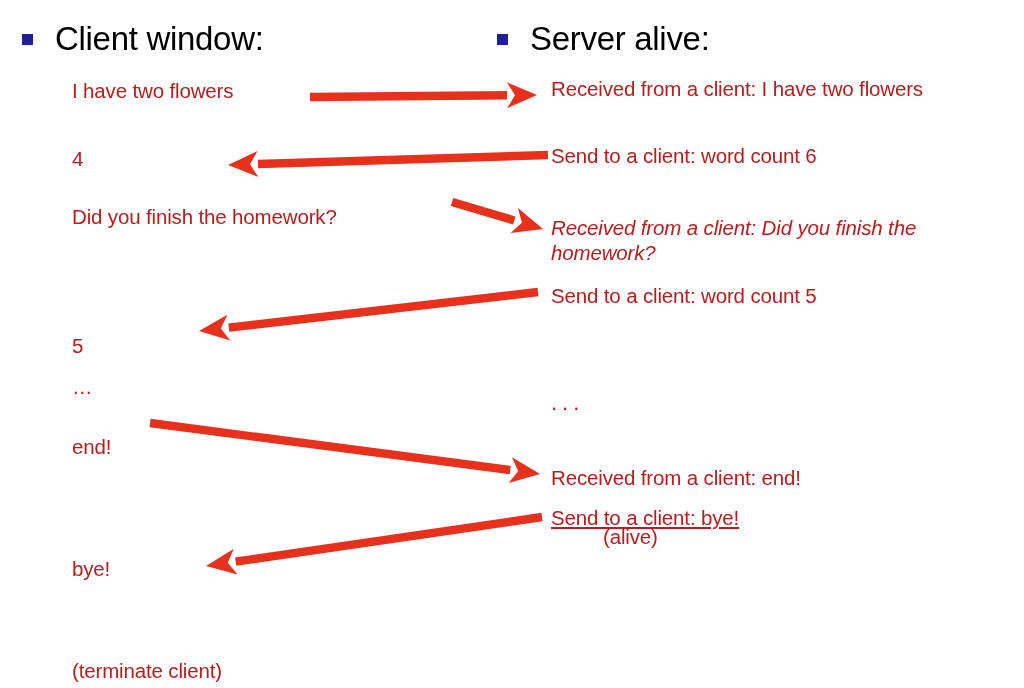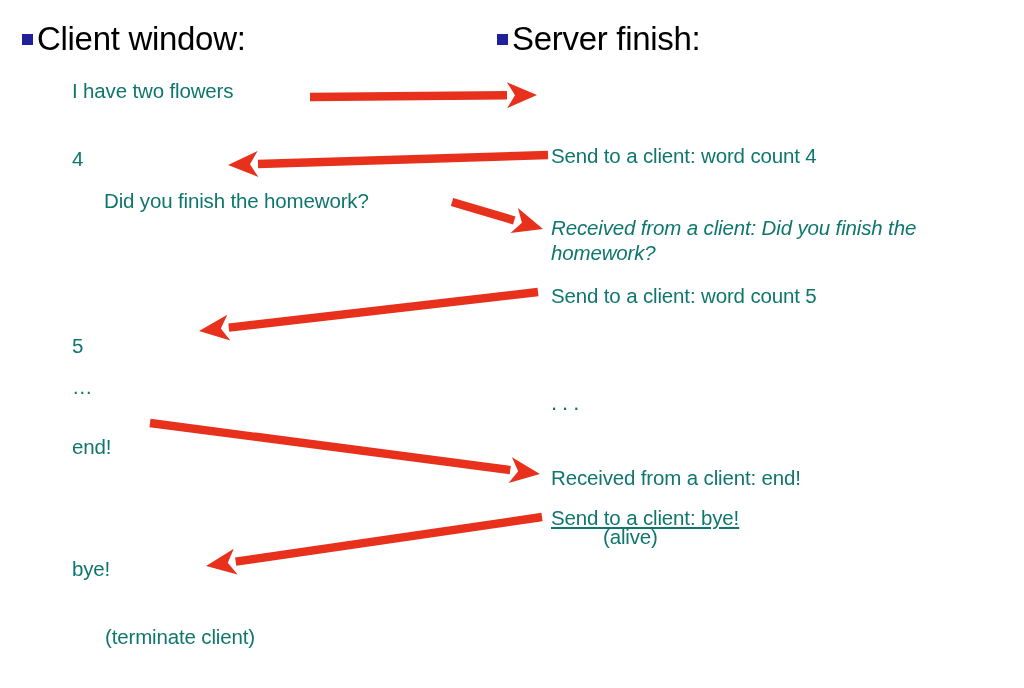--- a/index.html
+++ b/index.html
@@ -19,21 +19,21 @@
     position: absolute;
     inset: 0;
     background: #ffffff;
   }
 
   
   .heading {
     position: absolute;
     display: flex;
     align-items: center;
-    gap: 4px;
+    gap: 22px;
     white-space: nowrap;
   }
   .bullet-square {
     width: 11px;
     height: 11px;
     background: #20209B;
     flex: 0 0 auto;
     position: relative;
     top: 1px;
   }
@@ -42,40 +42,40 @@
     color: #000000;
     letter-spacing: -0.3px;
     line-height: 1;
   }
   #heading-client { left: 22px; top: 22px; }
   #heading-server { left: 497px; top: 22px; }
 
   
   .logline {
     position: absolute;
-    color: #0f766e;
+    color: #b91c1c;
     font-size: 20.5px;
     line-height: 25px;
     letter-spacing: -0.15px;
     white-space: pre-wrap;
   }
   .logline.wrapped { white-space: normal; }
 
   .client-col { left: 72px; }
   .server-col { left: 551px; }
 
   
   #cl-1 { top: 78px; }
   #cl-2 { top: 146px; }
-  #cl-3 { top: 188px; margin-left: 32px; }
+  #cl-3 { top: 204px; }
   #cl-4 { top: 333px; }
   #cl-5 { top: 374px; }
   #cl-6 { top: 434px; }
   #cl-7 { top: 556px; }
-  #cl-8 { top: 624px; margin-left: 33px; }
+  #cl-8 { top: 658px; }
 
   
   #sv-1 { top: 76px; width: 432px; }
   #sv-2 { top: 143px; }
   #sv-3 { top: 215px; width: 400px; font-style: italic; }
   #sv-4 { top: 283px; }
   #sv-5 { top: 390px; letter-spacing: 5px; font-size: 22px; }
   #sv-6 { top: 465px; text-align: right; }
   #sv-7 { top: 505px; text-decoration: underline; }
   #sv-8 { top: 524px; left: 603px; text-align: center; }
@@ -95,33 +95,34 @@
 
 <div class="slide">
 
   <div class="heading" id="heading-client">
     <span class="bullet-square"></span>
     <span class="heading-text">Client window:</span>
   </div>
 
   <div class="heading" id="heading-server">
     <span class="bullet-square"></span>
-    <span class="heading-text">Server finish:</span>
+    <span class="heading-text">Server alive:</span>
   </div>
 
   <div class="logline client-col" id="cl-1">I have two flowers</div>
   <div class="logline client-col" id="cl-2">4</div>
   <div class="logline client-col" id="cl-3">Did you finish the homework?</div>
   <div class="logline client-col" id="cl-4">5</div>
   <div class="logline client-col" id="cl-5">…</div>
   <div class="logline client-col" id="cl-6">end!</div>
   <div class="logline client-col" id="cl-7">bye!</div>
   <div class="logline client-col" id="cl-8">(terminate client)</div>
 
-  <div class="logline server-col" id="sv-2">Send to a client: word count 4</div>
+  <div class="logline server-col wrapped" id="sv-1">Received from a client: I have two flowers</div>
+  <div class="logline server-col" id="sv-2">Send to a client: word count 6</div>
   <div class="logline server-col wrapped" id="sv-3">Received from a client: Did you finish the homework?</div>
   <div class="logline server-col" id="sv-4">Send to a client: word count 5</div>
   <div class="logline server-col" id="sv-5">...</div>
   <div class="logline server-col" id="sv-6">Received from a client: end!</div>
   <div class="logline server-col" id="sv-7">Send to a client: bye!</div>
   <div class="logline" id="sv-8">(alive)</div>
 
   <svg id="arrow-layer" viewBox="0 0 1024 688">
     <g id="arrow-group">
         <g>

